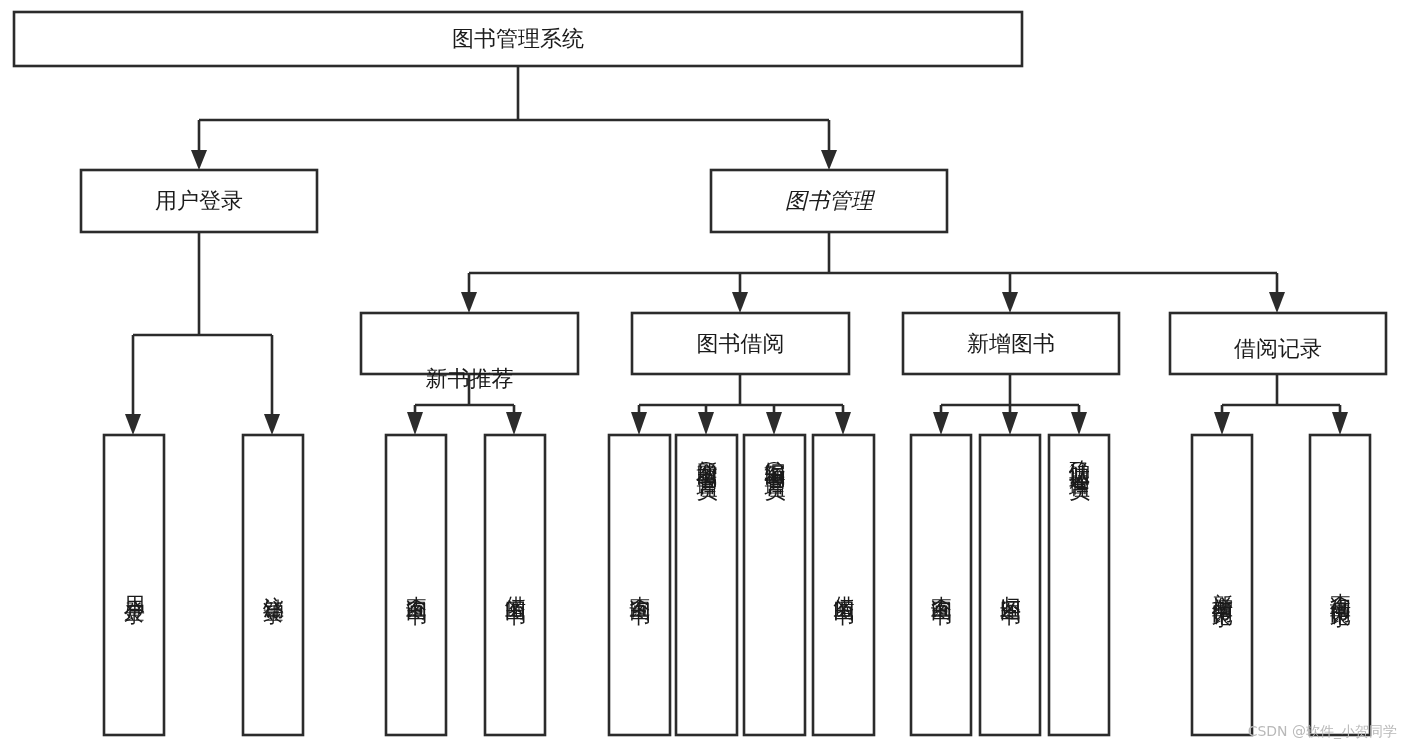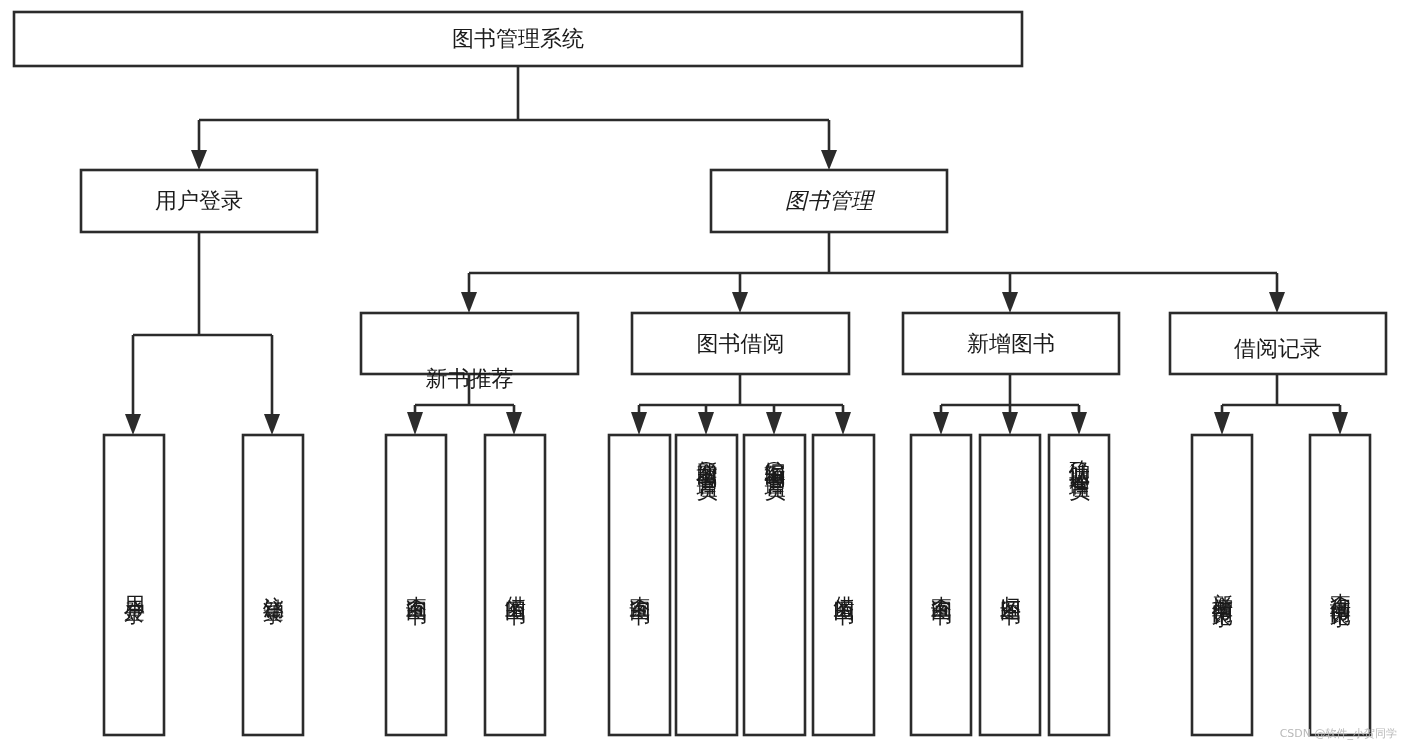--- a/index.html
+++ b/index.html
@@ -69,21 +69,21 @@
     font-family: "DejaVu Sans", "Liberation Sans", sans-serif;
     font-size: 22px;
     color: #1a1a1a;
     white-space: nowrap;
   }
   #watermark {
     position: absolute;
     right: 8px;
     bottom: 6px;
     font-family: "DejaVu Sans", "Liberation Sans", sans-serif;
-    font-size: 11px;
+    font-size: 14px;
     color: #b9b9b9;
     white-space: nowrap;
     pointer-events: none;
     margin-left: 24px;
   }
 </style>
 </head>
 <body>
 
 <div id="diagram-root">

